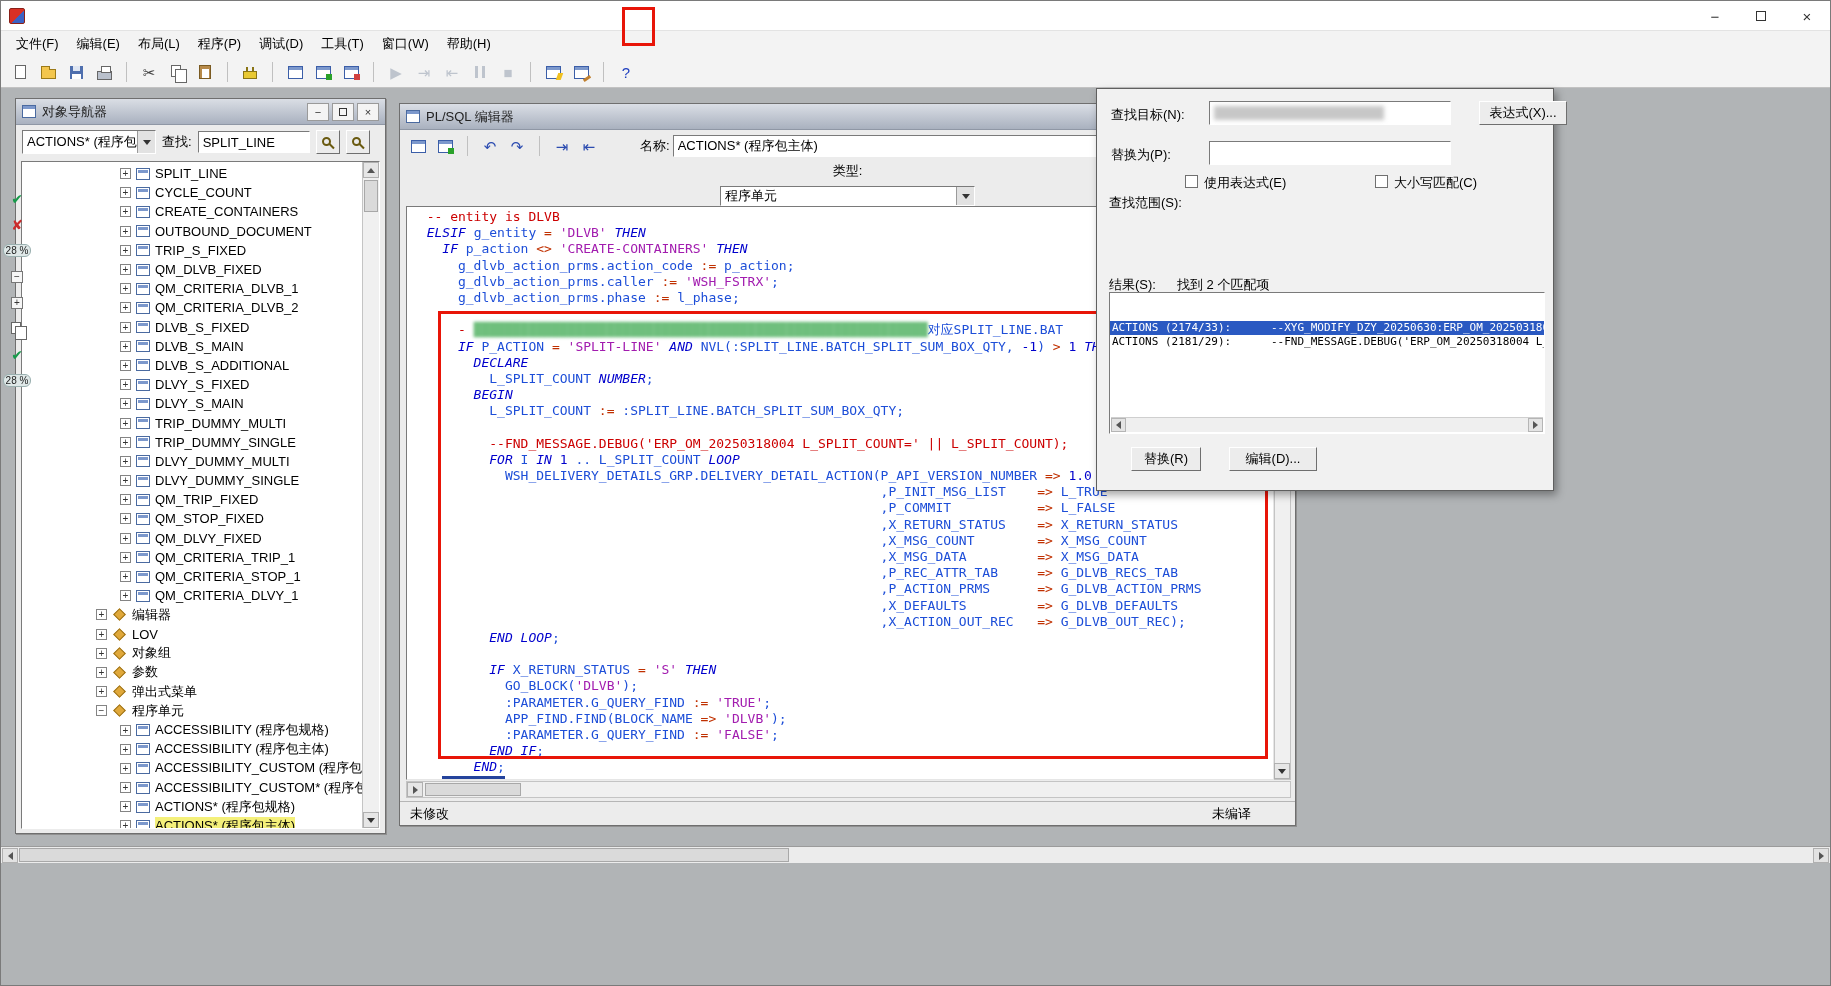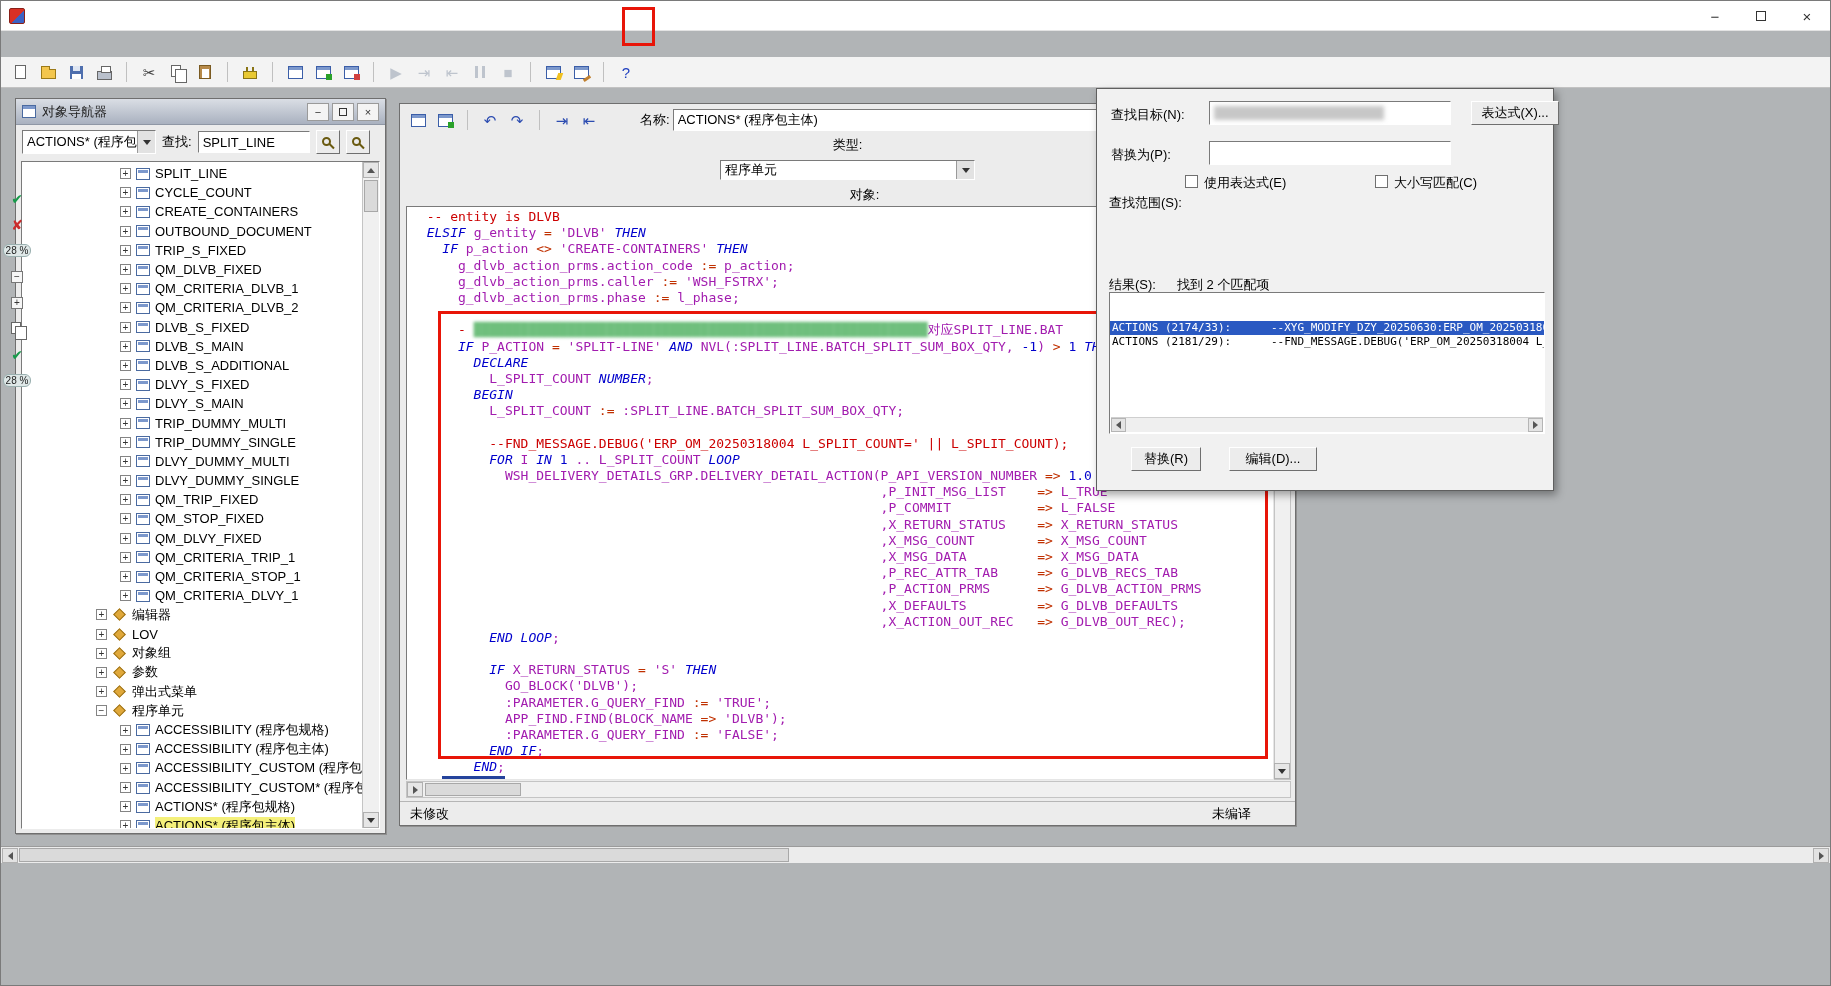--- a/index.html
+++ b/index.html
@@ -122,21 +122,21 @@
   
   .plsql{ left:398px; top:15px; width:897px; height:723px; z-index:2; }
   .ed-tb1{ height:32px; display:flex; align-items:center; gap:3px; padding:0 6px; }
   .ed-tb2{ height:34px; display:flex; align-items:center; gap:6px; padding:0 8px;flex-direction:column; }
   .ebtn{ width:24px; height:24px; display:flex; align-items:center; justify-content:center; }
   .ebtn .glyph{ font-size:15px; color:#2b4bb0; line-height:1; }
   .code{ position:absolute; left:6px; top:102px; width:868px; height:574px; background:#fff;
     border:1px solid; border-color:#7a7a7a #e6e6e6 #e6e6e6 #7a7a7a; overflow:hidden;
     font:13px/16.2px "DejaVu Sans Mono",monospace; white-space:pre; padding:2px 0 0 4px; }
   .cline{ height:16.2px; }
-  .seg-k{ color:#0000cc;font-style:italic; } .seg-i{ color:#a21caf; } .seg-s{ color:#a21caf; }
+  .seg-k{ color:#0000cc;font-style:italic; } .seg-i{ color:#1d4ed8; } .seg-s{ color:#a21caf; }
   .seg-c{ color:#cc0000; } .seg-o{ color:#c03000; } .seg-n{ color:#0000cc; }
   .seg-g{ color:#6fbf7d; background:#d8efdc; filter:blur(1.5px); }
   .seg-h{ background:#24439c; color:#fff; }
   .code-vscroll{ position:absolute; left:874px; top:102px; width:17px; height:574px;
     background:#f0f0f0; border:1px solid #c4c4c4; }
   .code-hscroll{ position:absolute; left:6px; top:677px; width:885px; height:17px;
     background:#f0f0f0; border:1px solid #c4c4c4; }
   .hthumb{ position:absolute; top:1px; height:13px; background:#dadada; border:1px solid #a8a8a8; }
   .ed-status{ position:absolute; left:0; right:0; bottom:0; height:24px; background:#ececec;
     border-top:1px solid #b5b5b5; display:flex; align-items:center; padding:0 10px; }
@@ -188,20 +188,30 @@
         </div>
       <div class="wc">
         <span class="wc-square"></span>
         </div>
       <div class="wc">
         <span>×</span>
         </div>
     </div>
   </div>
 
+  <div class="menubar" id="menubar">
+      <div class="menu-item">文件(F)</div>
+      <div class="menu-item">编辑(E)</div>
+      <div class="menu-item">布局(L)</div>
+      <div class="menu-item">程序(P)</div>
+      <div class="menu-item">调试(D)</div>
+      <div class="menu-item">工具(T)</div>
+      <div class="menu-item">窗口(W)</div>
+      <div class="menu-item">帮助(H)</div>
+    </div>
 
   <div class="toolbar" id="toolbar">
       <div class="tbtn">
         <div class="ic ic-sheet"></div>
       </div>
       <div class="tbtn">
         <div class="ic ic-folder"></div>
       </div>
       <div class="tbtn">
         <div class="ic ic-floppy"></div>
@@ -503,20 +513,24 @@
             </div>
           <div class="sthumb" style="top:18px;height:32px;"></div>
           <div class="sarrow" style="bottom:0;">
               <div class="tri-down"></div>
             </div>
         </div>
       </div>
     </div>
 
     <div class="window plsql">
+      <div class="wtitle">
+        <span class="wicon"></span>
+        <span>PL/SQL 编辑器</span>
+      </div>
       <div class="ed-tb1">
         <div class="ebtn">
             <div class="ic ic-form"></div>
           </div>
         <div class="ebtn">
             <div class="ic ic-form-debug"></div>
           </div>
         <div class="tb-sep"></div>
         <div class="ebtn">
             <span class="glyph">↶</span>
@@ -575,21 +589,21 @@
       </div>
     </div>
 
     <div class="annot code-annot"></div>
 
     <div class="find-dialog">
       <span class="fd-label" style="left:14px;top:17px;">查找目标(N):</span>
       <div class="textbox fd-input" style="left:112px;top:12px;width:242px;height:24px;">
         <span class="redact-gray"></span>
       </div>
-      <div class="btn" style="position:absolute;left:374px;top:12px;width:88px;height:24px;">
+      <div class="btn" style="position:absolute;left:382px;top:12px;width:88px;height:24px;">
         <span>表达式(X)...</span>
       </div>
       <span class="fd-label" style="left:14px;top:57px;">替换为(P):</span>
       <input class="textbox fd-input" style="left: 112px; top: 52px; width: 242px; height: 24px;">
       <span class="checkbox" style="left:88px;top:86px;"></span>
       <span class="fd-label" style="left:107px;top:85px;">使用表达式(E)</span>
       <span class="checkbox" style="left:278px;top:86px;"></span>
       <span class="fd-label" style="left:297px;top:85px;">大小写匹配(C)</span>
       <span class="fd-label" style="left:12px;top:105px;">查找范围(S):</span>
       <span class="fd-label" style="left:12px;top:187px;">结果(S):</span>

